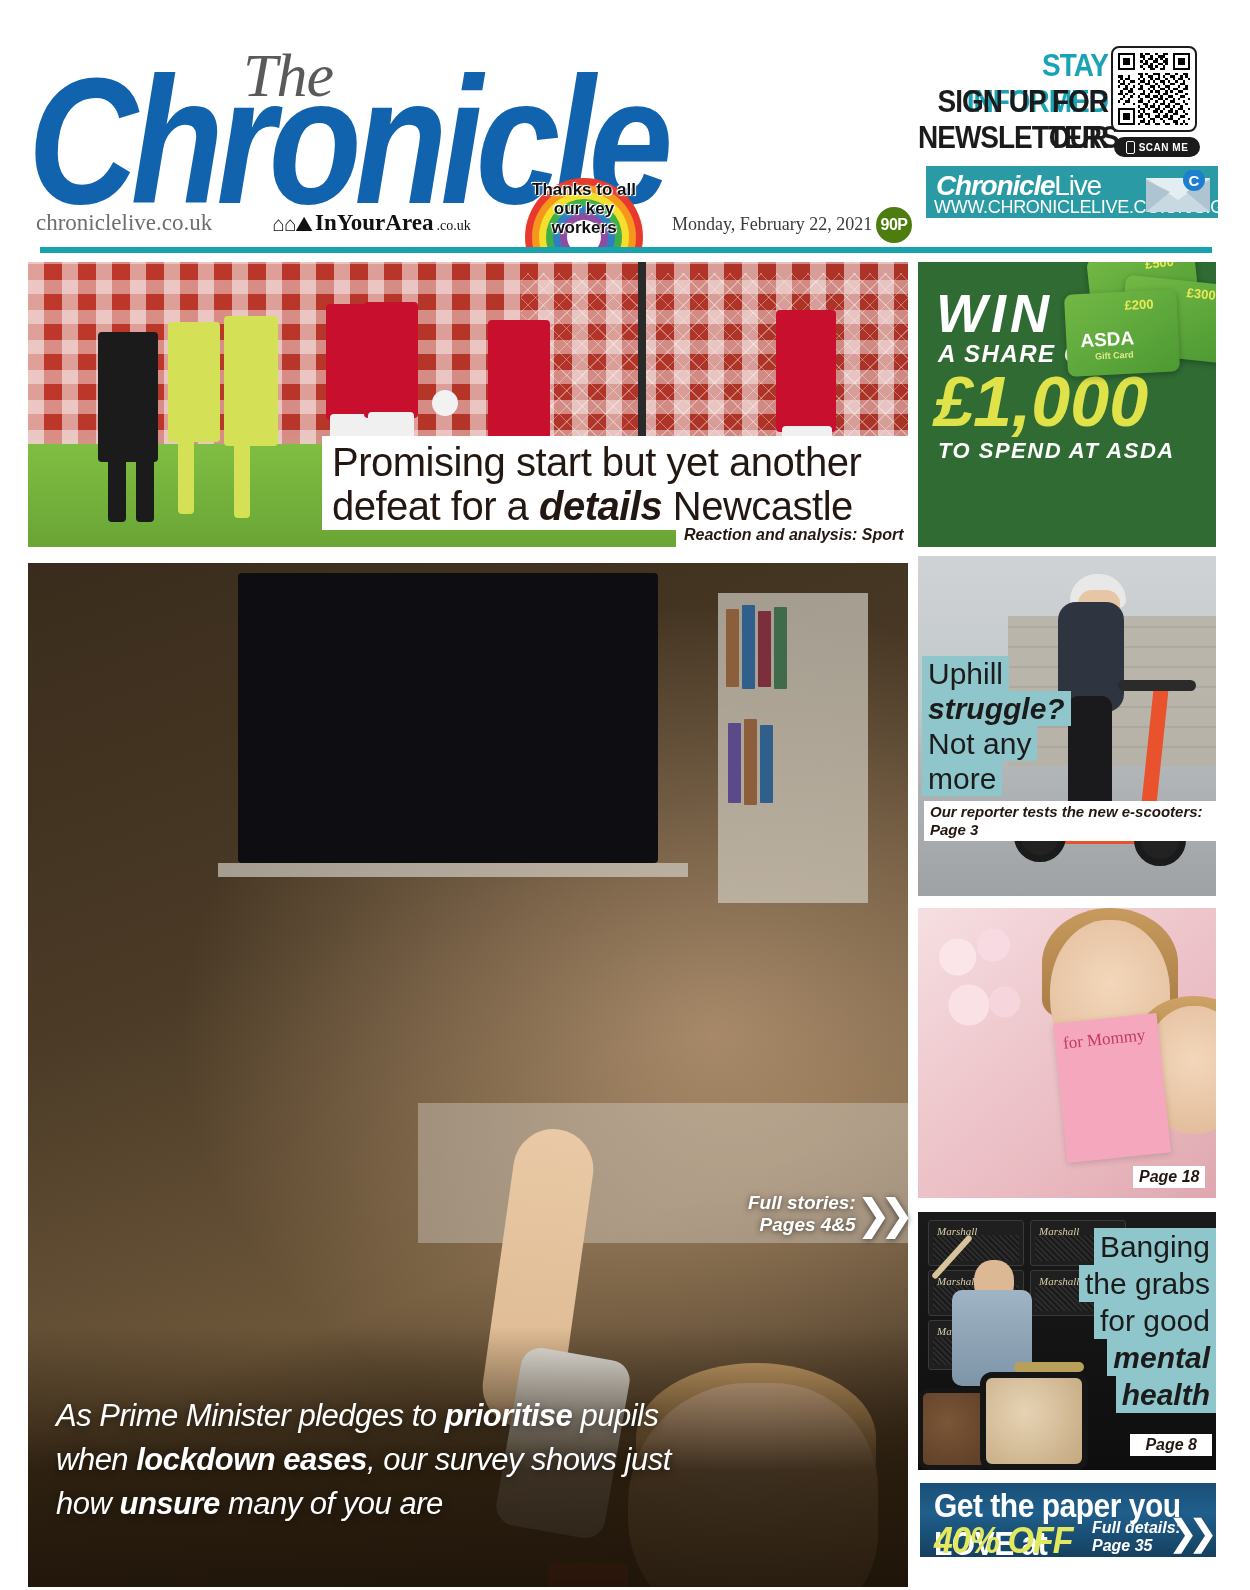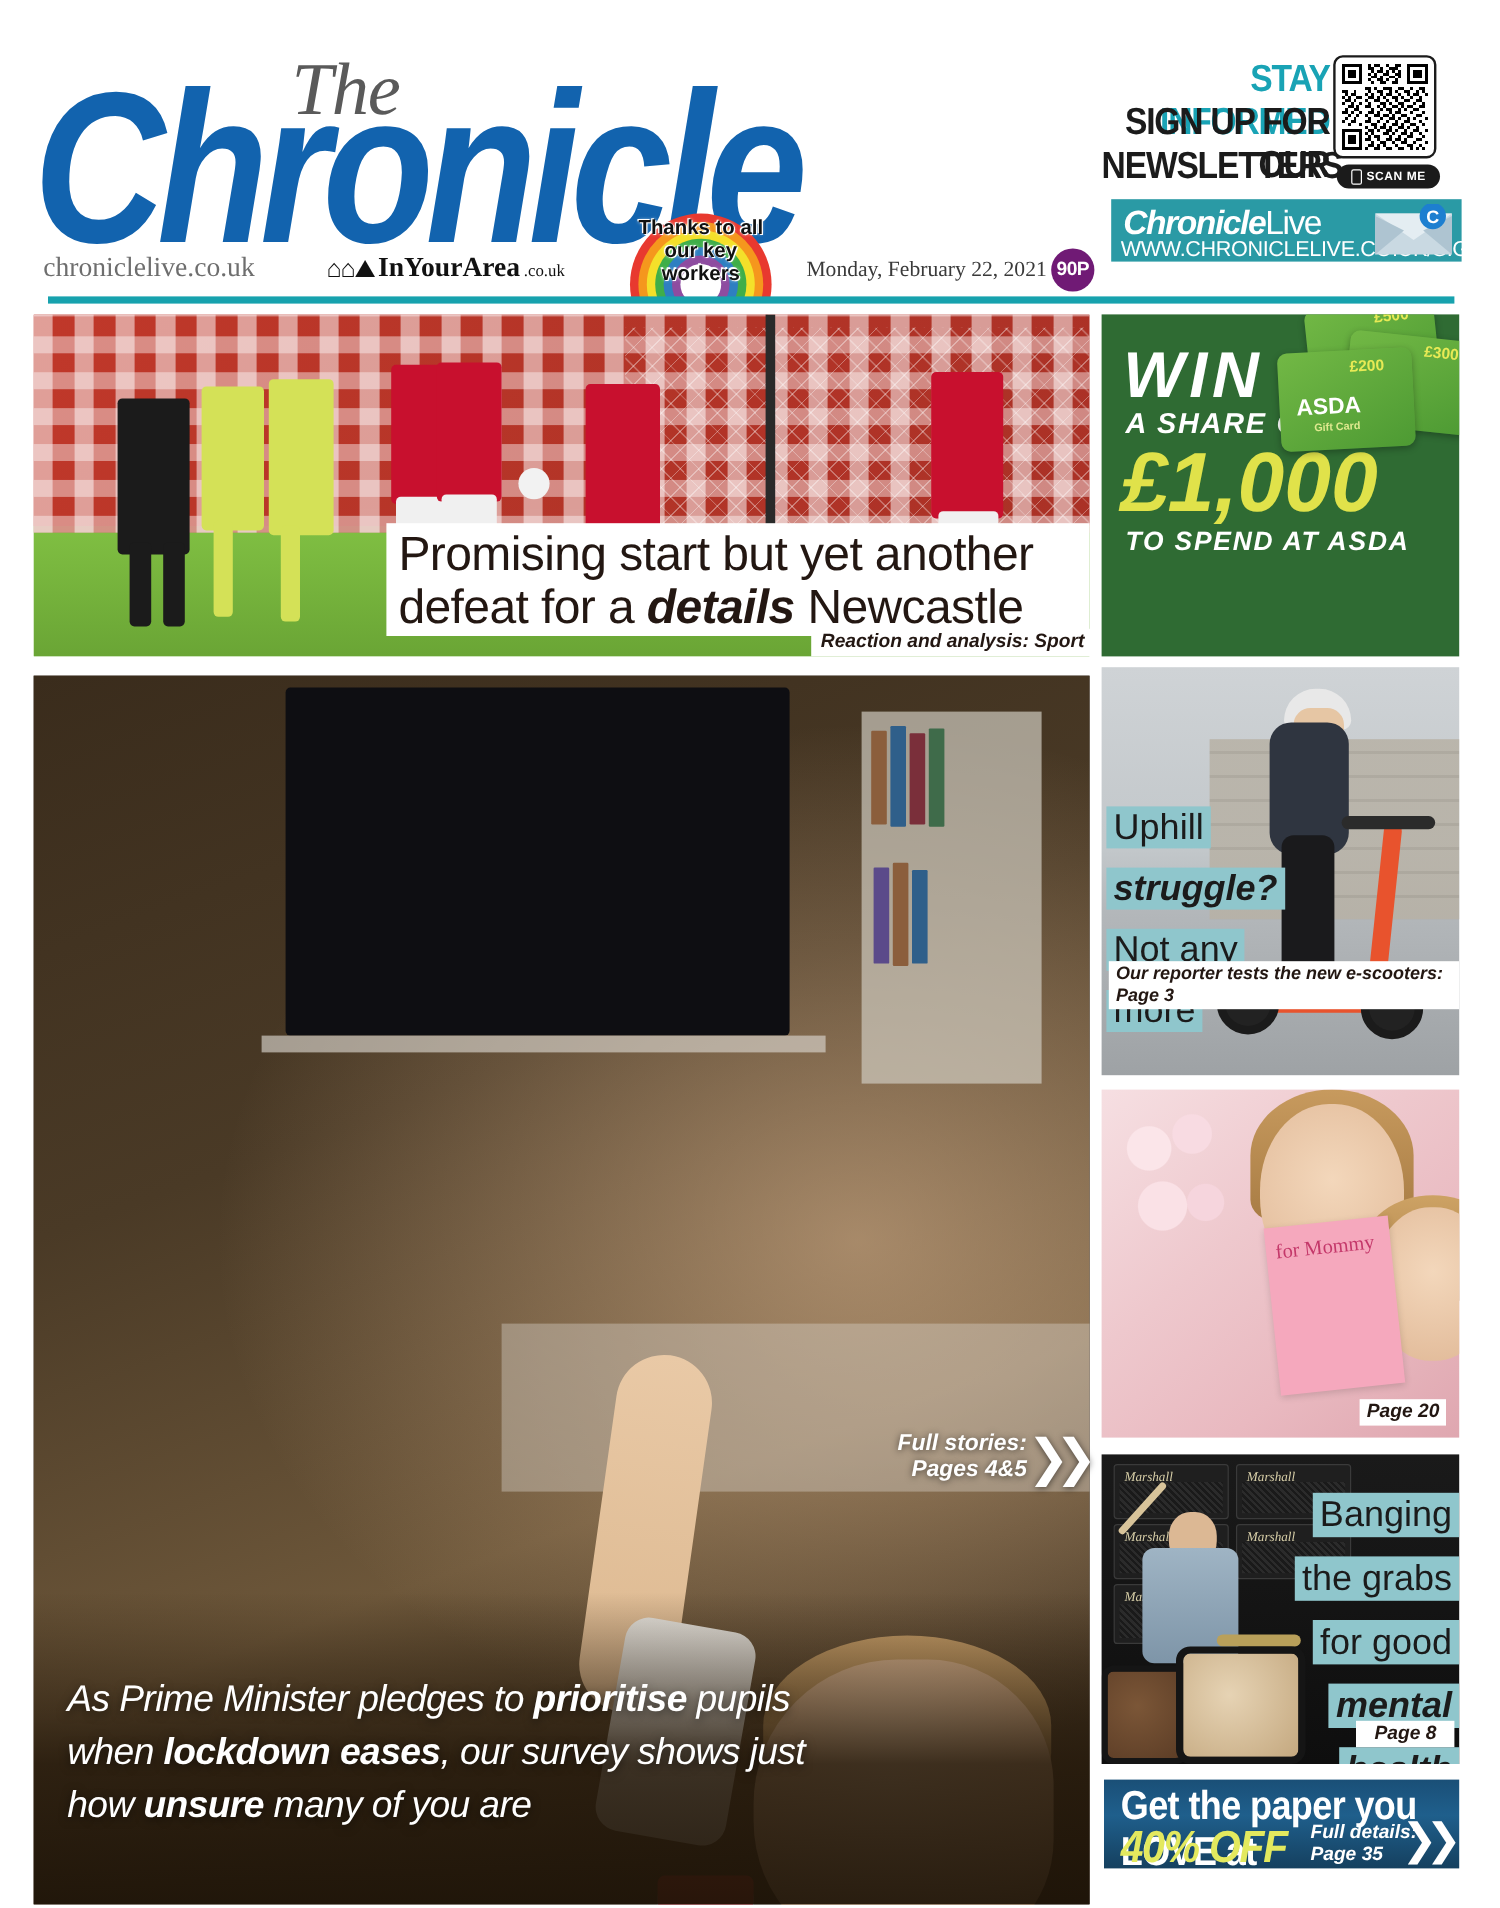--- a/index.html
+++ b/index.html
@@ -35,21 +35,21 @@
   .iya-houses { font-size: 21px; color: #111; letter-spacing: -1px; position: relative; top: 1px;}
   .iya-text { font-family: "Liberation Serif", serif; font-weight: bold; font-size: 23px; color: #111; }
   .iya-co { font-family: "Liberation Serif", serif; font-weight: normal; font-size: 14px; color: #111; }
   .mast-date {
     position: absolute; left: 672px; top: 214px;
     font-family: "Liberation Serif", serif; font-size: 18px; color: #3a3a3a;
   }
   .price-badge {
     position: absolute; left: 876px; top: 207px;
     width: 36px; height: 36px; border-radius: 50%;
-    background: #701a75; color: #fff;
+    background: #4d7c0f; color: #fff;
     font-weight: bold; font-size: 16px;
     display: flex; align-items: center; justify-content: center;
     letter-spacing: -0.5px;
   }
   
   .rainbow {
     position: absolute; left: 519px; top: 168px; width: 130px; height: 80px;
     overflow: hidden;
   }
   .rainbow .arc { position: absolute; left: 6px; top: 10px; width: 118px; height: 118px; border-radius: 50%; }
@@ -184,21 +184,21 @@
     background:repeating-linear-gradient(0deg,#b7b1a5 0 18px,#aaa498 18px 20px); opacity:.85;}
   .scoot-rider-body { position:absolute; left:140px; top:46px; width:66px; height:110px; background:#2f3540; border-radius:18px;}
   .scoot-rider-legs { position:absolute; left:150px; top:140px; width:44px; height:130px; background:#1a1a1c; border-radius:10px;}
   .scoot-helmet { position:absolute; left:152px; top:18px; width:56px; height:34px; background:#e8e8e8; border-radius:28px 28px 8px 8px;}
   .scoot-head { position:absolute; left:160px; top:34px; width:42px; height:34px; background:#e6c6a4; border-radius:14px;}
   .scoot-deck { position:absolute; left:108px; top:272px; width:150px; height:16px; background:#e8532d; border-radius:6px;}
   .scoot-stem { position:absolute; left:228px; top:130px; width:15px; height:150px; background:#e8532d; border-radius:6px; transform:rotate(6deg);}
   .scoot-bar { position:absolute; left:200px; top:124px; width:78px; height:11px; background:#2b2b2b; border-radius:6px;}
   .scoot-wheel { position:absolute; width:52px; height:52px; border-radius:50%; background:#222; border:7px solid #1b1b1b;}
   .scoot-shoe { position:absolute; left:146px; top:256px; width:62px; height:22px; background:#7a4a2a; border-radius:6px;}
-  .tealbox { background:#8fc6cc; display:inline-block; padding:0 6px;margin-top:16px; }
+  .tealbox { background:#8fc6cc; display:inline-block; padding:0 6px; }
   .scoot-tx { position:absolute; left:4px; top:100px; width:150px; }
   .scoot-tx .l { font-size:30px; line-height:35px; color:#1b1b1b; font-weight:300; }
   .scoot-tx .l b { font-weight:bold; font-style:italic; }
   .scoot-cap { position:absolute; left:6px; top:245px; background:#fff; padding:2px 6px;
      font-weight:bold; font-style:italic; font-size:15px; line-height:18px; color:#231712; display:inline-block;}
 
   .mday { position:absolute; left:918px; top:908px; width:298px; height:290px; overflow:hidden;
      background:linear-gradient(140deg,#f6dfe2 0%, #eec8cd 40%, #e9b9c0 70%, #dfa7b0 100%); }
   .mday-girl1 { position:absolute; left:132px; top:12px; width:120px; height:150px;
      background:radial-gradient(circle at 50% 42%, #f3d7bb, #e0b896); border-radius:48%;}
@@ -643,21 +643,21 @@
 
   <div class="mday">
     <div class="mday-flowers"></div>
     <div class="mday-hair1"></div>
     <div class="mday-girl1"></div>
     <div class="mday-hair2"></div>
     <div class="mday-girl2"></div>
     <div class="mday-card">
       <div class="mday-cardtx">for Mommy</div>
     </div>
-    <div class="mday-page">Page 20</div>
+    <div class="mday-page">Page 18</div>
   </div>
 
   <div class="drum">
     <div class="amp" style="left:10px;top:8px;width:96px;height:46px;">
       <span class="amp-logo">Marshall</span>
       <span class="amp-grille"></span>
     </div>
     <div class="amp" style="left:112px;top:8px;width:96px;height:46px;">
       <span class="amp-logo">Marshall</span>
       <span class="amp-grille"></span>

